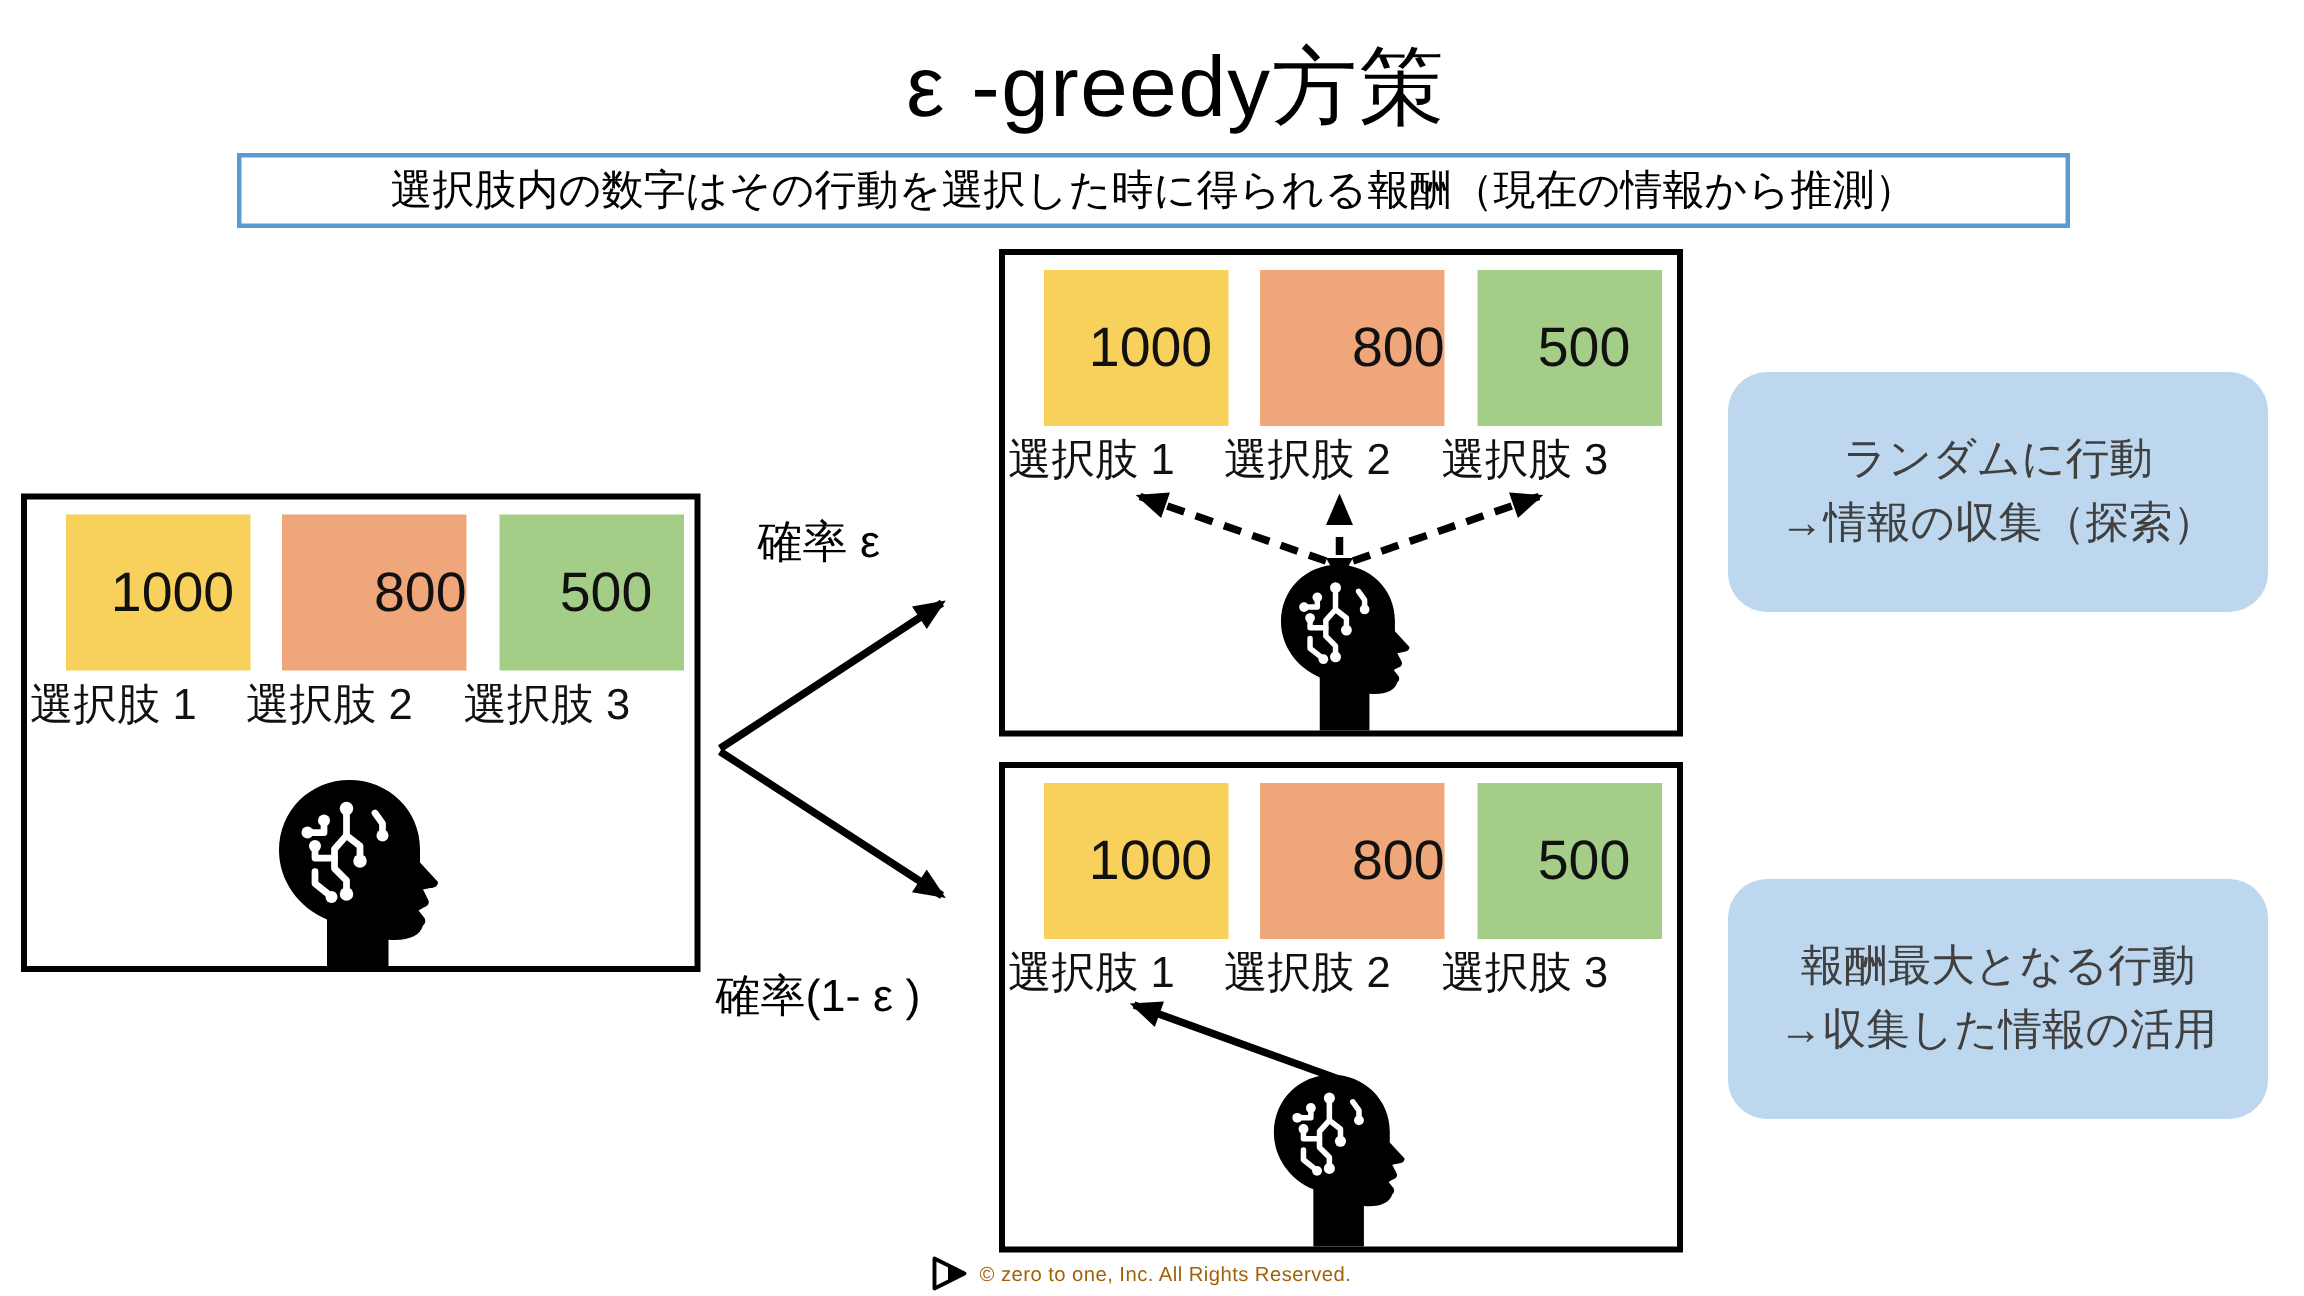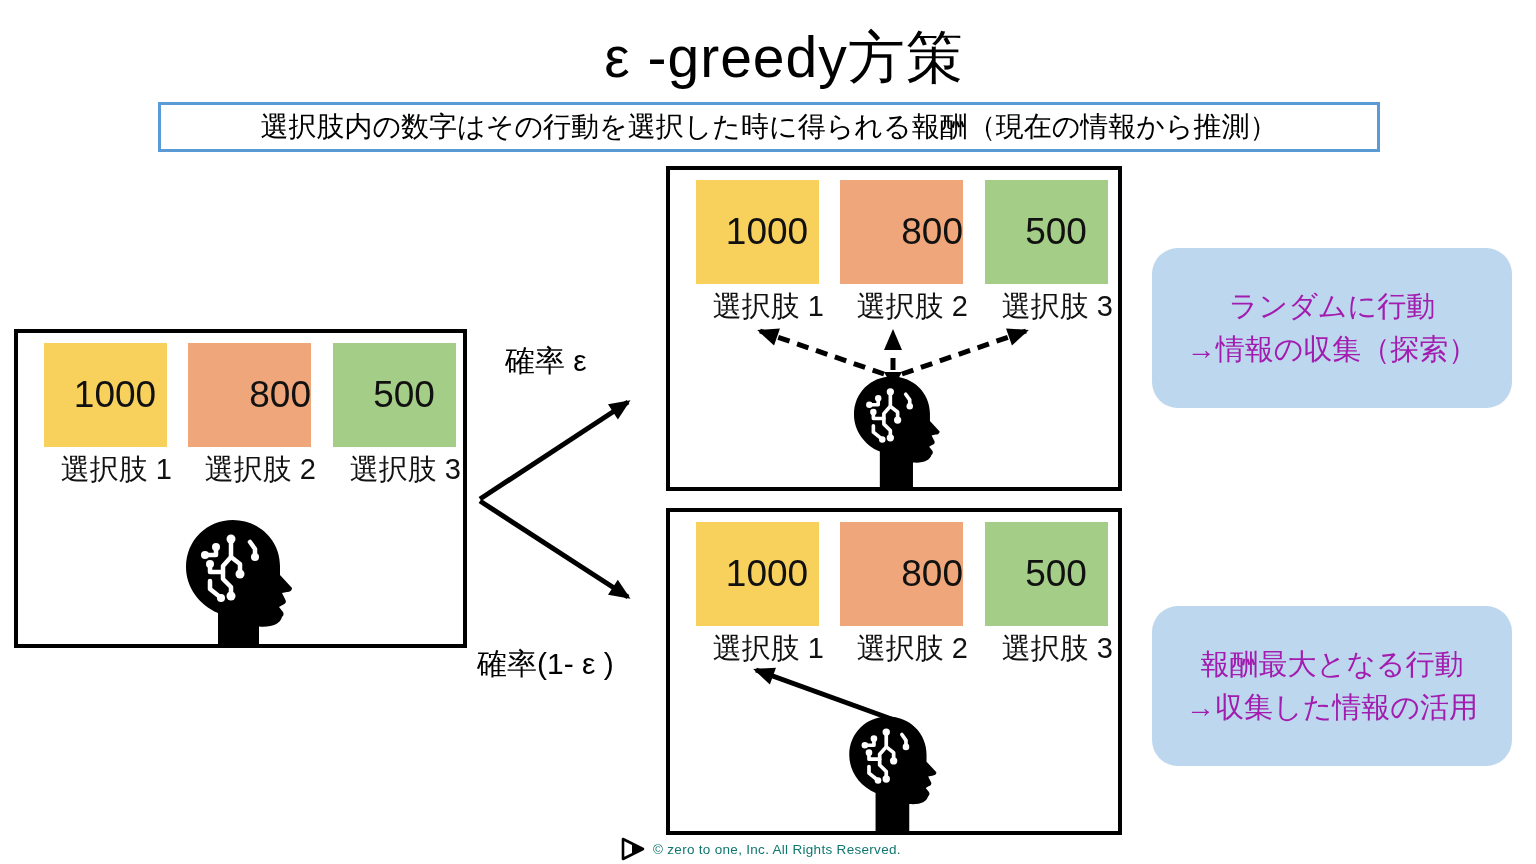--- a/index.html
+++ b/index.html
@@ -27,49 +27,49 @@
   #panel-exploit{left:666px;top:508px;width:456px;height:327px;}
   .sq{
     position:absolute;top:10px;width:104px;height:104px;
     display:flex;align-items:center;justify-content:center;
     font-size:37px;color:#111;padding-left:19px;
   }
   .sq.c1{left:26px;background:#F8D15C;}
   .sq.c2{left:170px;background:#EFA67A;justify-content:flex-end;}
   .sq.c3{left:315px;background:#A4CE87;}
   .optlabel{
-    position:absolute;top:117px;width:152px;text-align:right;
+    position:absolute;top:117px;width:152px;text-align:left;
     font-size:29px;color:#111;white-space:nowrap;
   }
   .optlabel.l1{left:2px;}
   .optlabel.l2{left:146px;}
   .optlabel.l3{left:291px;}
   .head{position:absolute;}
   .head.lg{left:158px;top:184px;width:124px;height:146px;}
   .head.explore-pos{left:176px;top:204px;width:100px;height:118px;}
   .head.exploit-pos{left:172px;top:202px;width:100px;height:120px;}
   .branch-label{
     position:absolute;font-size:30px;color:#000;white-space:nowrap;
   }
   #label-eps{left:505px;top:341px;}
   #label-1me{left:477px;top:644px;}
   .callout{
     position:absolute;left:1152px;width:360px;height:160px;
     background:#BDD7EE;border-radius:26px;
     display:flex;flex-direction:column;align-items:center;justify-content:center;
-    font-size:29px;line-height:1.5;color:#a21caf;text-align:center;white-space:nowrap;font-family:Liberation Serif, serif;
+    font-size:29px;line-height:1.5;color:#404040;text-align:center;white-space:nowrap;font-family:Liberation Serif, serif;
   }
   #callout-explore{top:248px;}
-  #callout-exploit{top:606px;text-align:right;}
+  #callout-exploit{top:586px;text-align:right;}
   #arrow-layer{position:absolute;left:0;top:0;width:1536px;height:864px;pointer-events:none;}
   .footer{
     position:absolute;left:620px;top:836px;height:26px;
     display:flex;align-items:center;gap:7px;
   }
-  .footer .copyright{font-size:13.5px;color:#0f766e;letter-spacing:.3px;white-space:nowrap;}
+  .footer .copyright{font-size:13.5px;color:#a16207;letter-spacing:.3px;white-space:nowrap;}
   .hidden-defs{position:absolute;width:0;height:0;overflow:hidden;}
 </style>
 </head>
 <body>
 
 <svg class="hidden-defs" aria-hidden="true">
   <defs>
     <g id="headg">
       <path d="M55,3 C81,3 102,23 102,49 L102,58 L114,71 C114,73.5 112,75 109,75 L104,76 L107.5,83
                C108.5,85 107.5,87 104.5,88 L101,90 L105,95 C106,97 105.5,99 104,100

